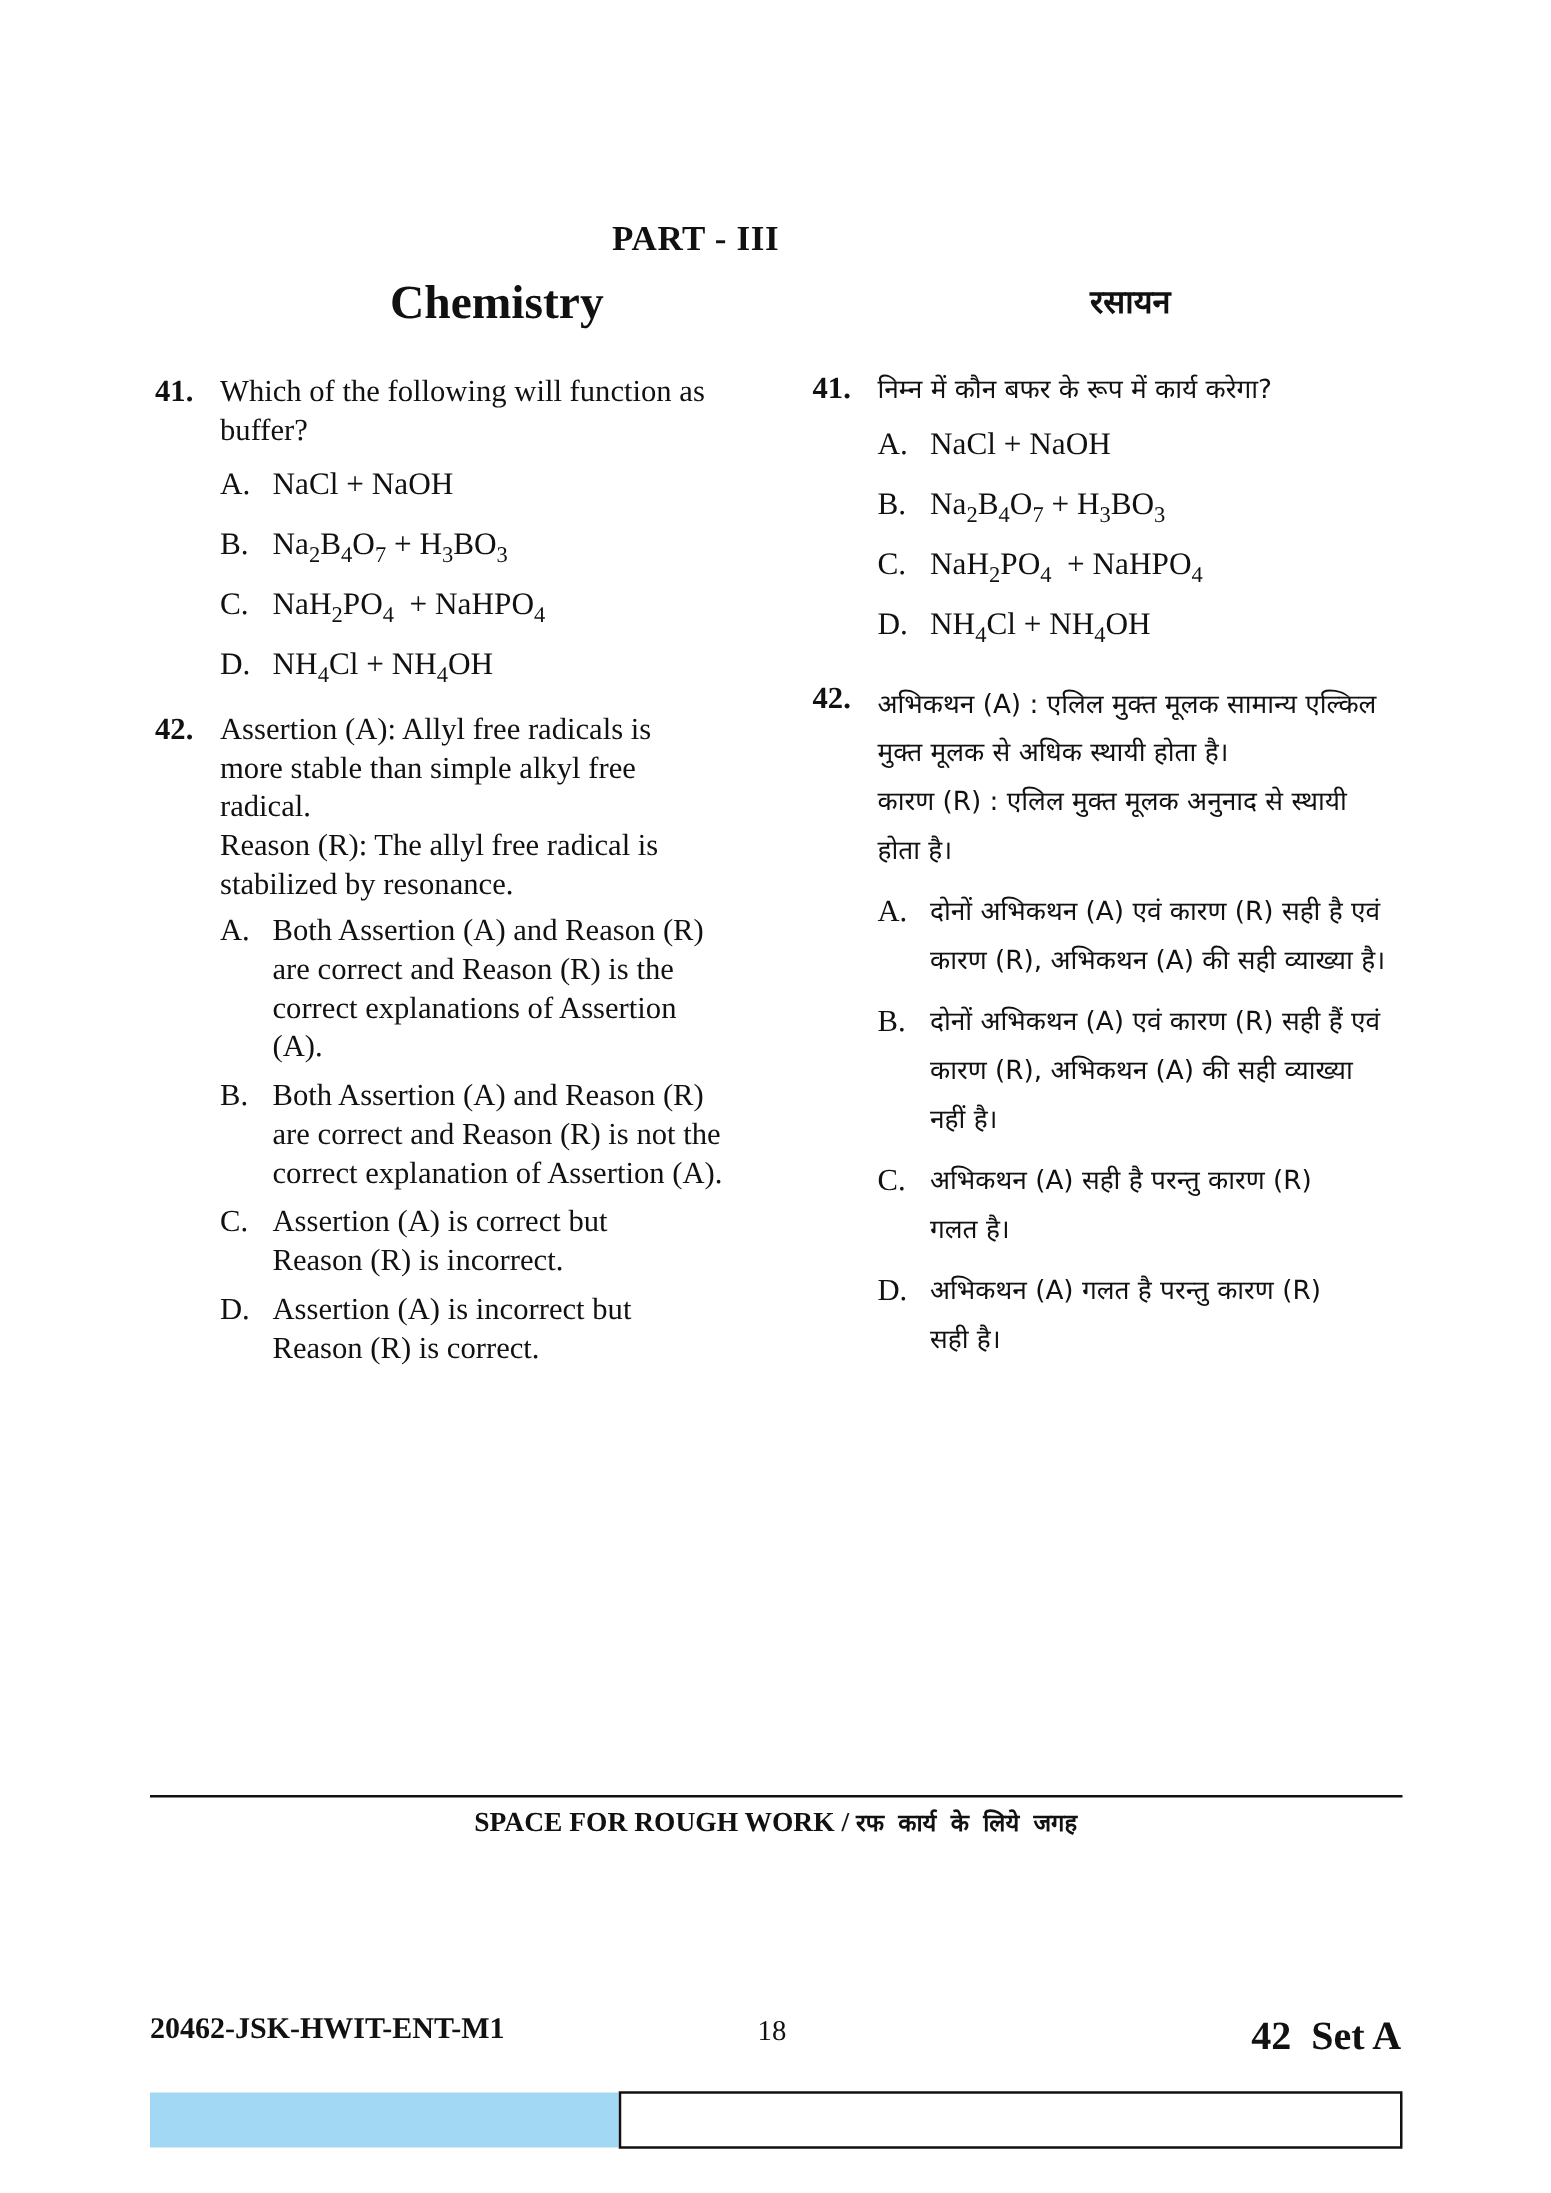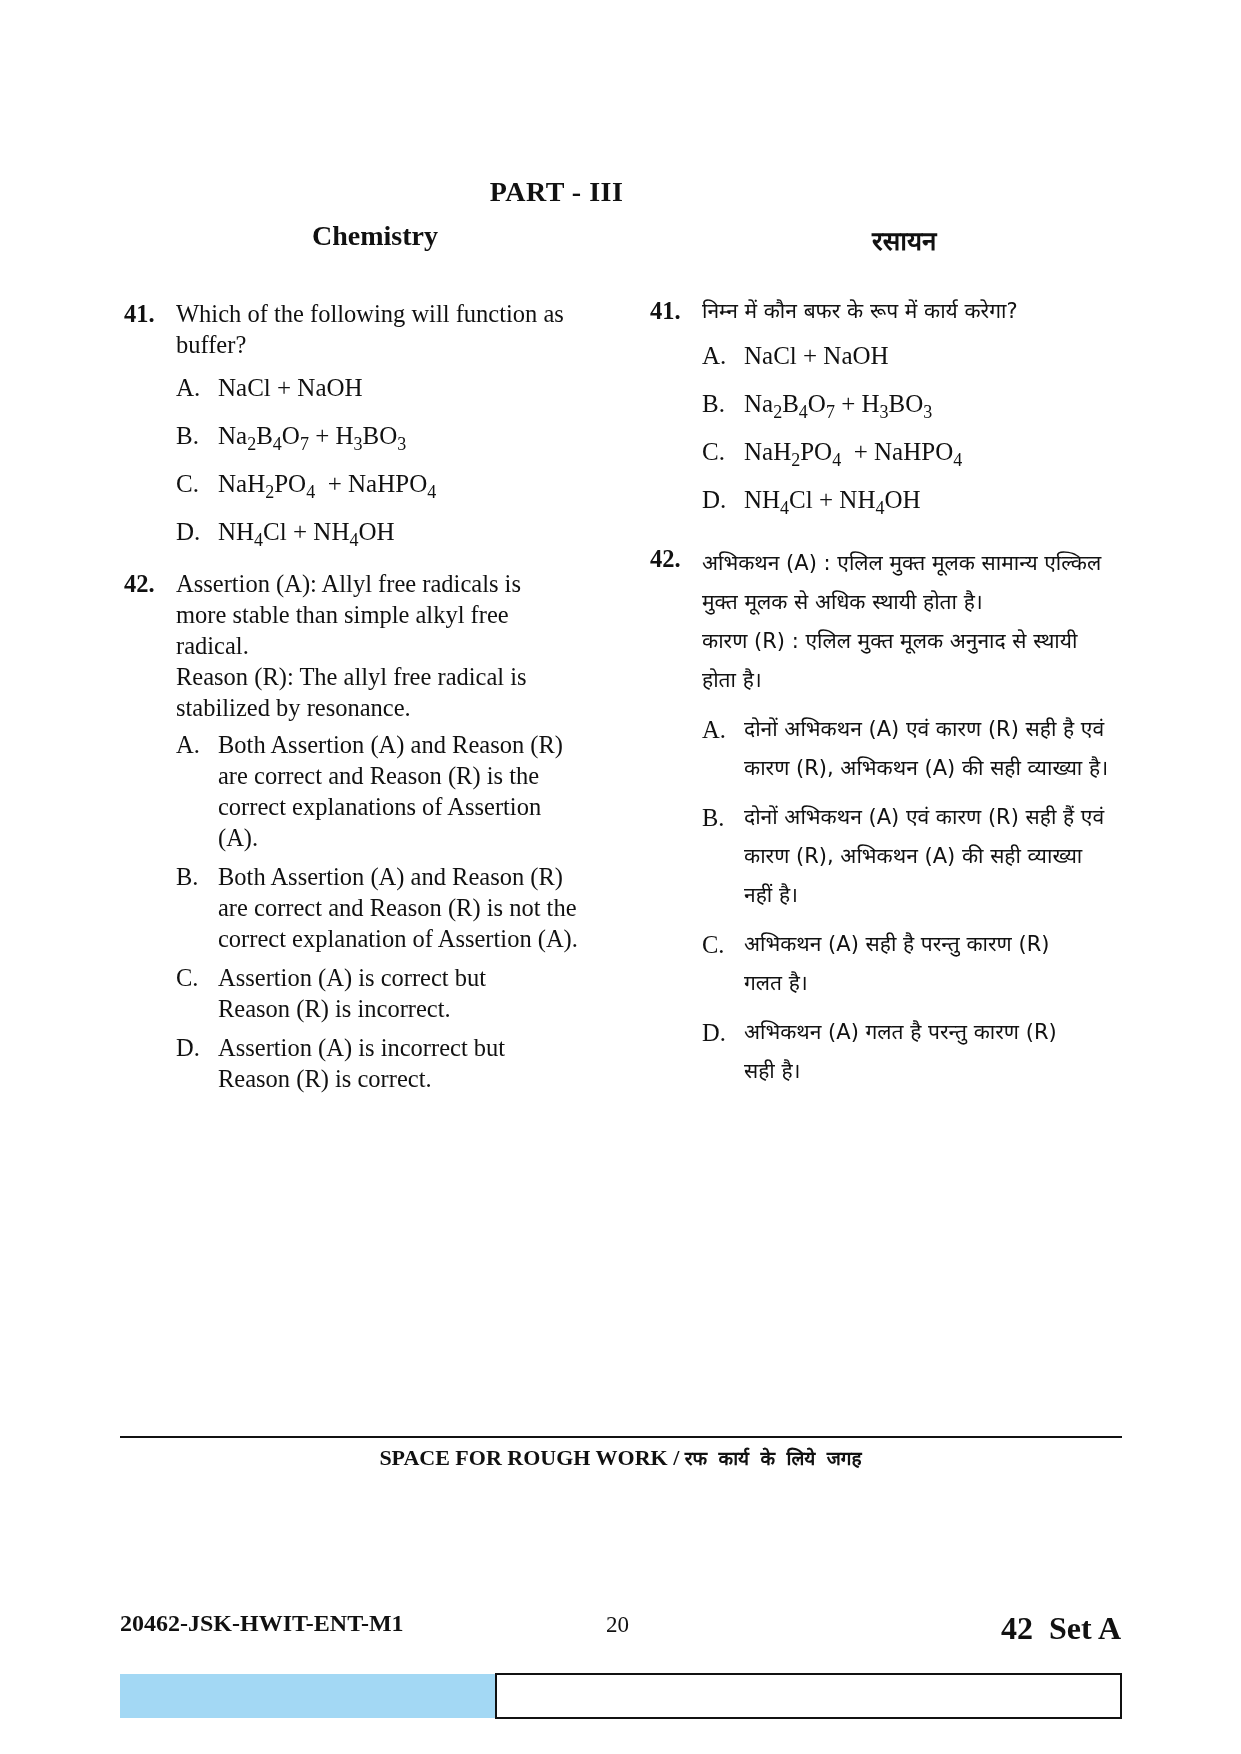--- a/index.html
+++ b/index.html
@@ -1,20 +1,20 @@
 <!DOCTYPE html>
 <html><head>
 <meta charset="utf-8">
 <style>
   html, body { margin:0; padding:0; background:#ffffff; }
   body { width:1241px; height:1754px; position:relative; overflow:hidden;
          font-family:"Liberation Serif", "DejaVu Serif", serif; color:#111; }
   .abs { position:absolute; }
   .part-title { left:0; width:1113px; top:176px; text-align:center; font-weight:bold; font-size:28px; letter-spacing:0.5px; }
-  .subject-en { left:312px; top:220px; font-weight:bold; font-size:28px; }
+  .subject-en { left:312px; top:220px; font-weight:bold; font-size:38px; }
   .subject-hi { left:872px; top:222px; font-weight:bold; font-size:26px; font-family:"DejaVu Sans", sans-serif; }
   .col { position:absolute; width:460px; font-size:24.5px; line-height:31px; }
   .col-en { left:124px; }
   .col-hi { left:650px; }
   .q { position:relative; padding-left:52px; }
   .q-num { position:absolute; left:0; top:0; font-weight:bold; font-size:24.5px; }
   .q-stem { display:block; }
   .opts { margin:6px 0 0 0; padding:0; list-style:none; }
   .opt { position:relative; padding-left:42px; margin-bottom:8px; }
   .opt-letter { position:absolute; left:0; top:0; }
@@ -89,17 +89,17 @@
     </ul>
   </div>
 </div>
 
 <div class="abs rule"></div>
 <div class="abs rough">
   <span>SPACE FOR ROUGH WORK / </span><span class="hin">रफ कार्य के लिये जगह</span>
 </div>
 
 <div class="abs footer-code">20462-JSK-HWIT-ENT-M1</div>
-<div class="abs footer-page">20</div>
+<div class="abs footer-page">18</div>
 <div class="abs footer-set" style="white-space:pre;">42  Set A</div>
 
 <div class="abs bar-blue"></div>
 <div class="abs bar-box"></div>
 
 </body></html>

